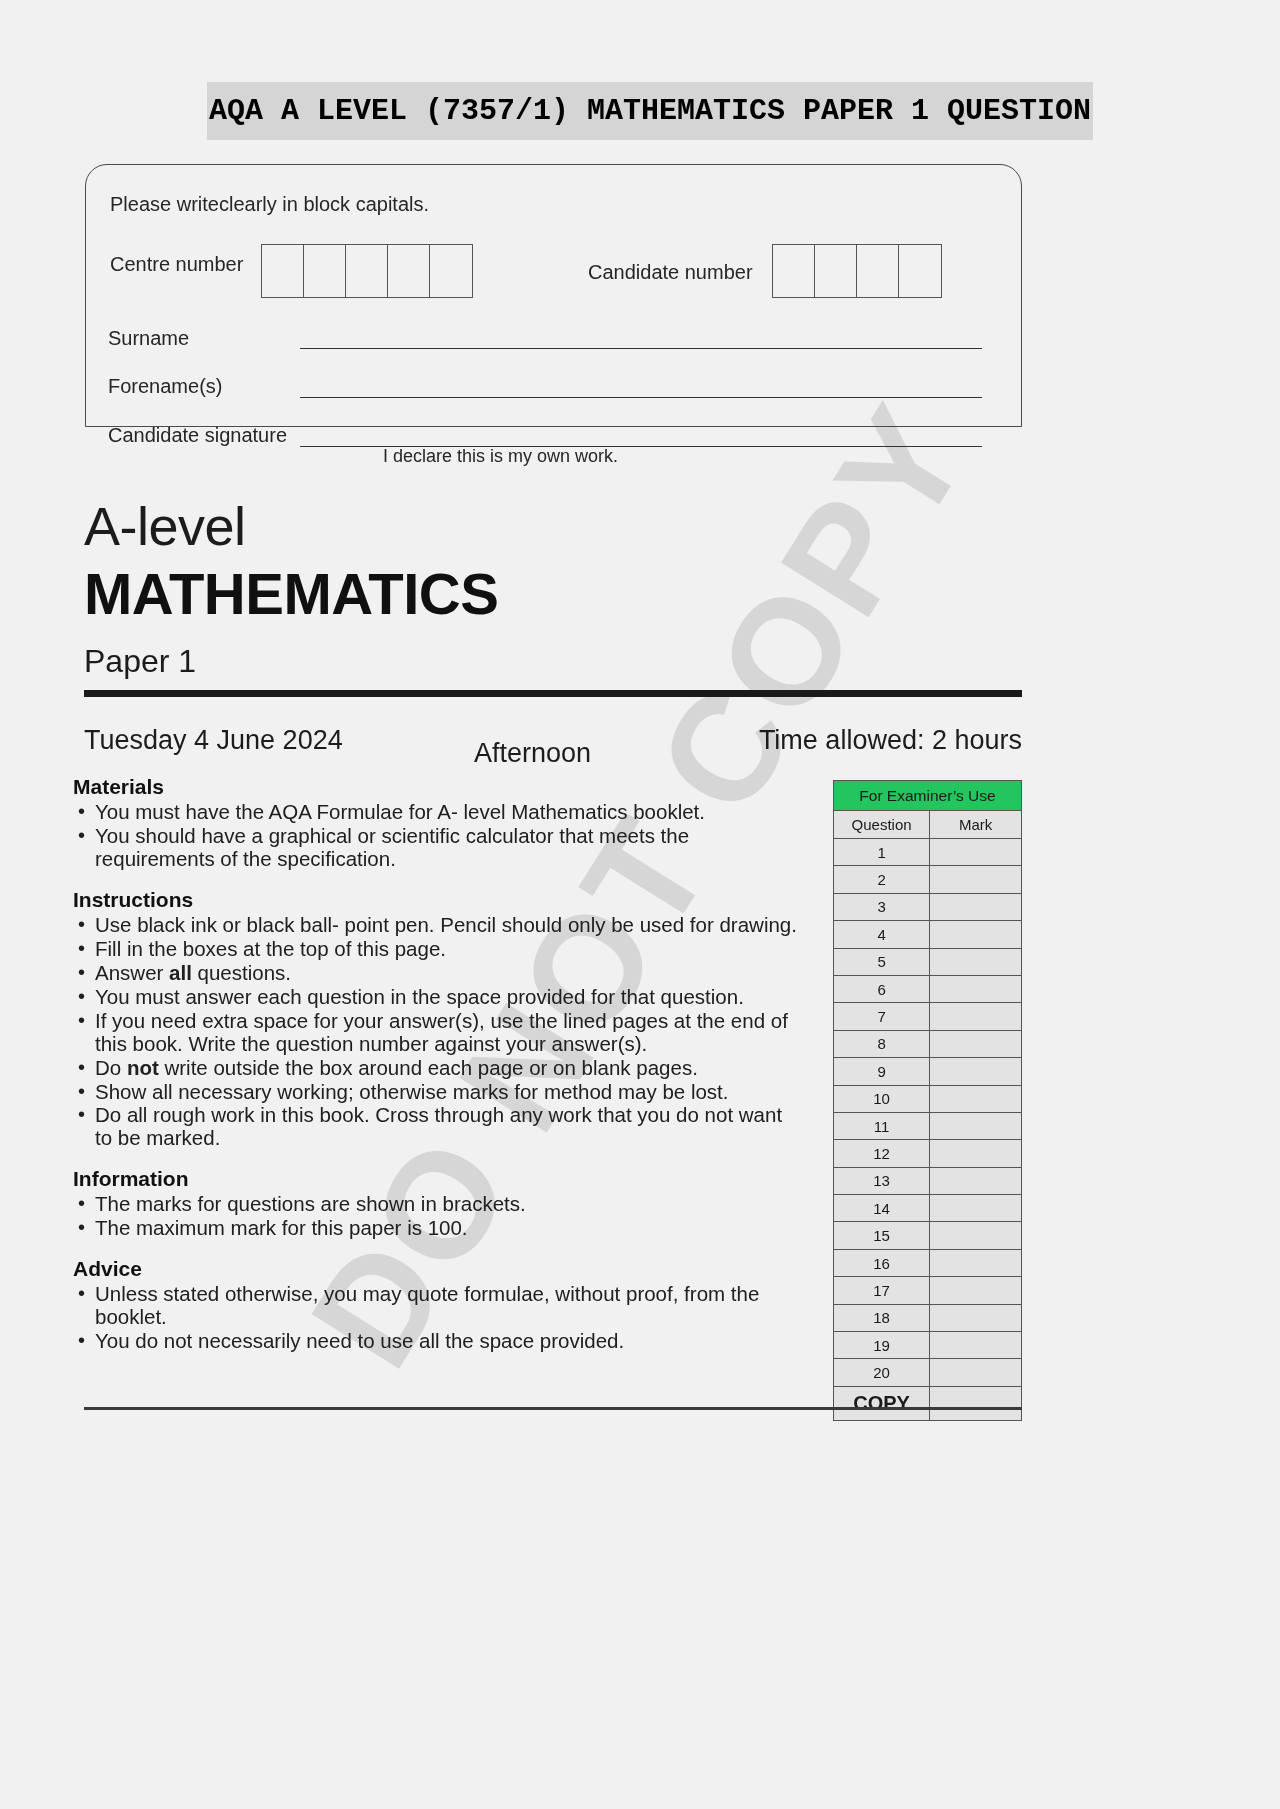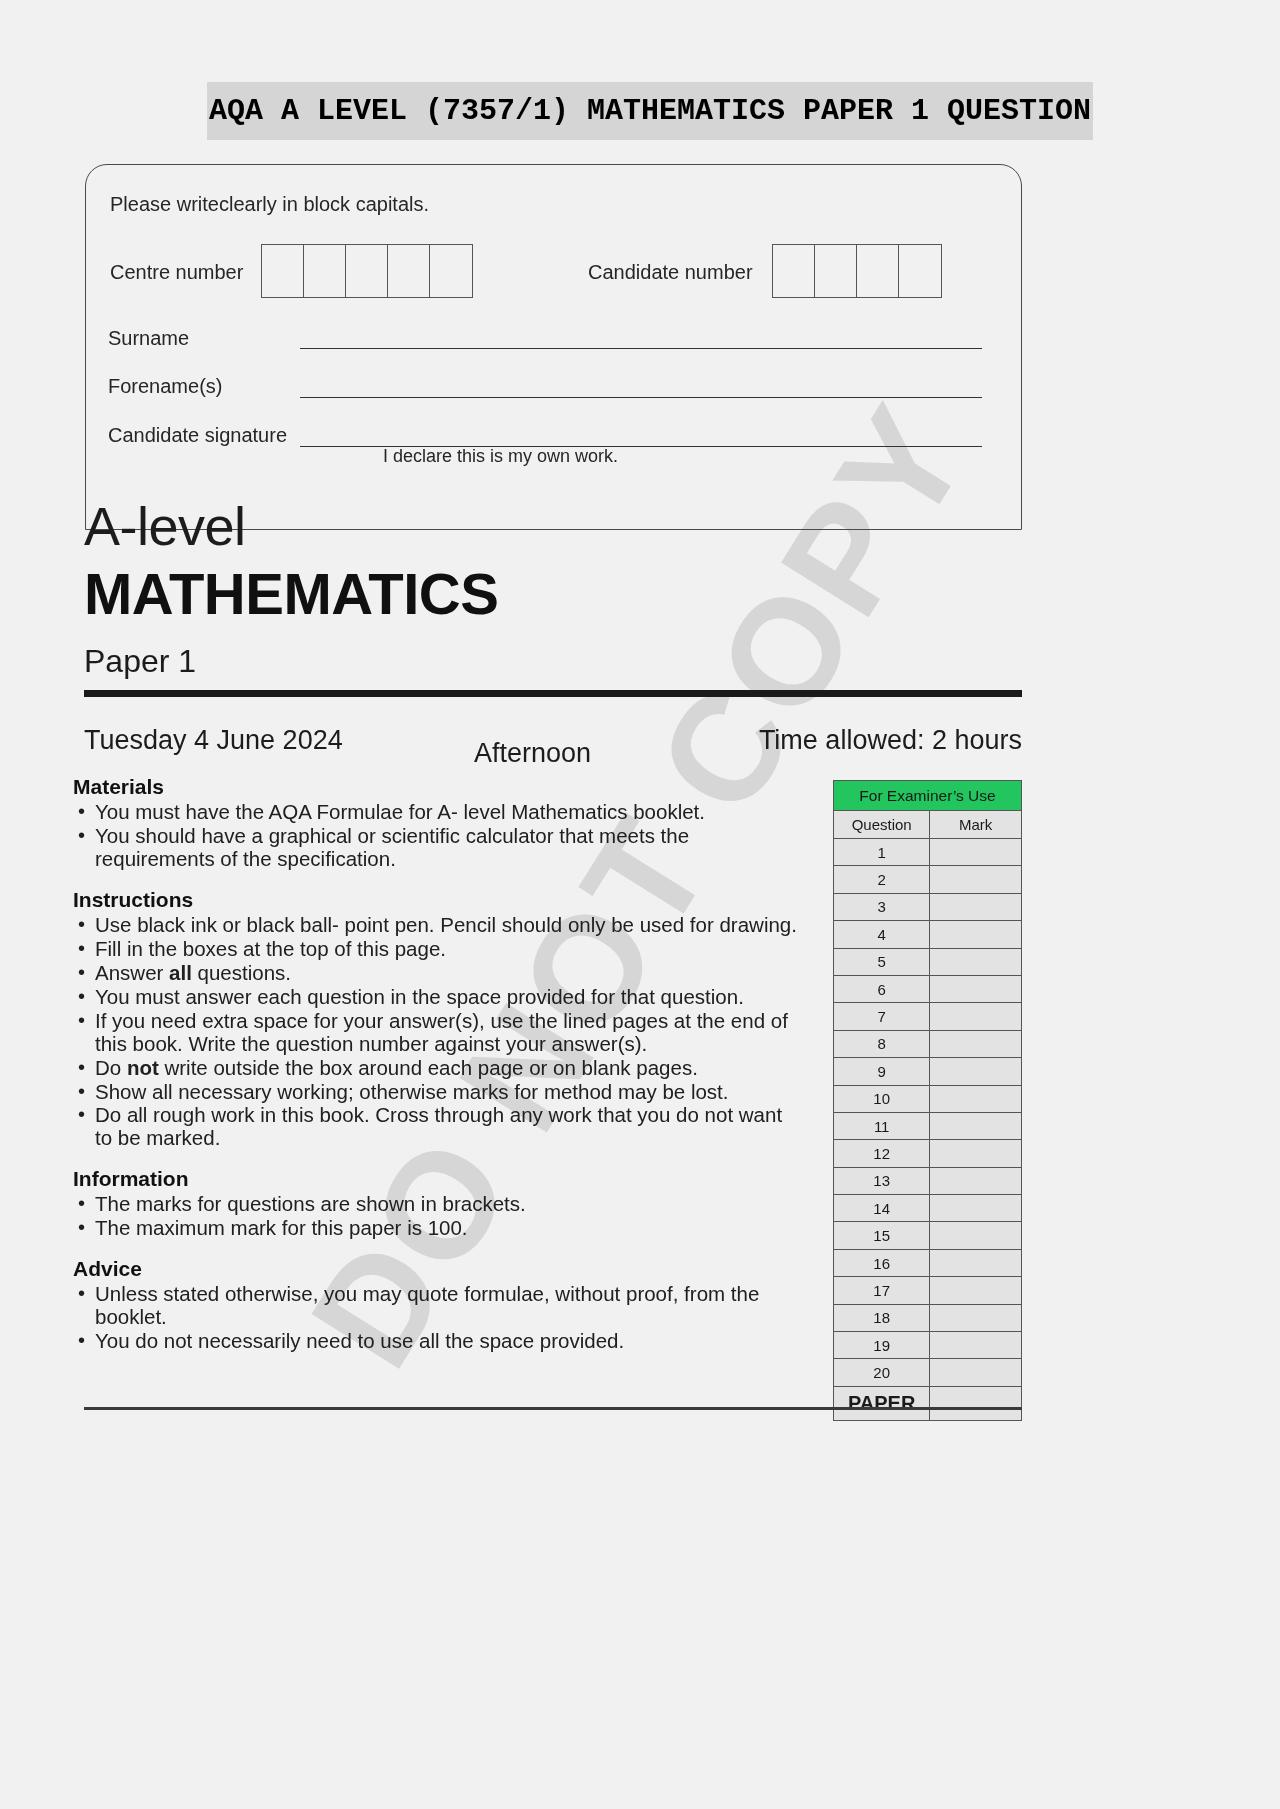--- a/index.html
+++ b/index.html
@@ -62,21 +62,21 @@
     font-family: Liberation Mono, monospace;
     -webkit-box-decoration-break: clone;
   }
 
   
   .cand-box {
     position: absolute;
     left: 85px;
     top: 164px;
     width: 937px;
-    height: 366px;
+    height: 263px;
     border: 1.6px solid #4a4a4a;
     border-top-left-radius: 22px;
     border-top-right-radius: 22px;
     box-sizing: border-box;
     background: transparent;
   }
   .cand-instruct {
     position: absolute;
     left: 24px;
     top: 28px;
@@ -265,21 +265,21 @@
   <div class="content">
 
     <div class="doc-title">
       <span>AQA A LEVEL (7357/1) MATHEMATICS PAPER 1 QUESTION</span><br>
     </div>
 
     <div class="cand-box">
 
       <div class="cand-instruct">Please writeclearly in block capitals.</div>
 
-      <div class="row-label" style="left:24px; top:96px;">Centre number</div>
+      <div class="row-label" style="left:24px; top:88px;">Centre number</div>
       <div class="cellgroup" style="left:175px; top:79px;">
         <div class="cell"></div>
         <div class="cell"></div>
         <div class="cell"></div>
         <div class="cell"></div>
         <div class="cell"></div>
       </div>
 
       <div class="row-label" style="left:502px; top:96px;">Candidate number</div>
       <div class="cellgroup" style="left:686px; top:79px;">
@@ -431,21 +431,21 @@
           </tr>
           <tr>
             <td class="qnum">19</td>
             <td class="mark"></td>
           </tr>
           <tr>
             <td class="qnum">20</td>
             <td class="mark"></td>
           </tr>
           <tr class="total">
-            <td class="qnum">PAPER</td>
+            <td class="qnum">COPY</td>
             <td class="mark"></td>
           </tr>
         </tbody>
     </table>
 
     <div class="bottomrule"></div>
 
   </div>
 </div>
 

